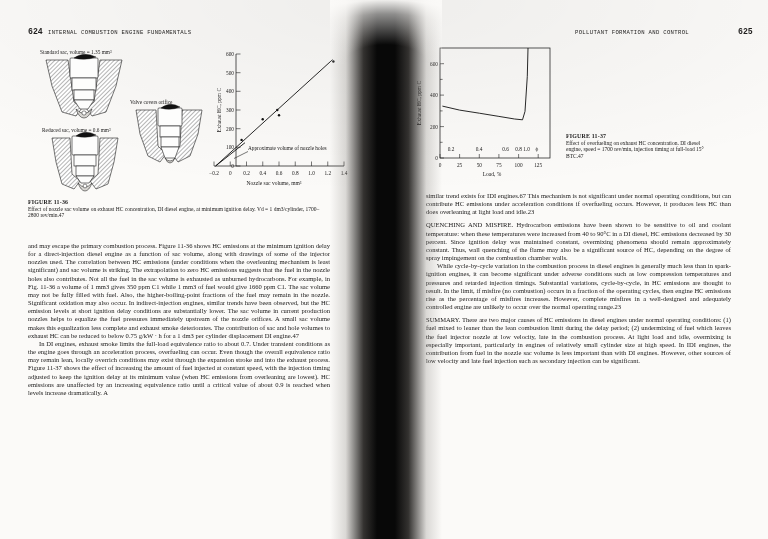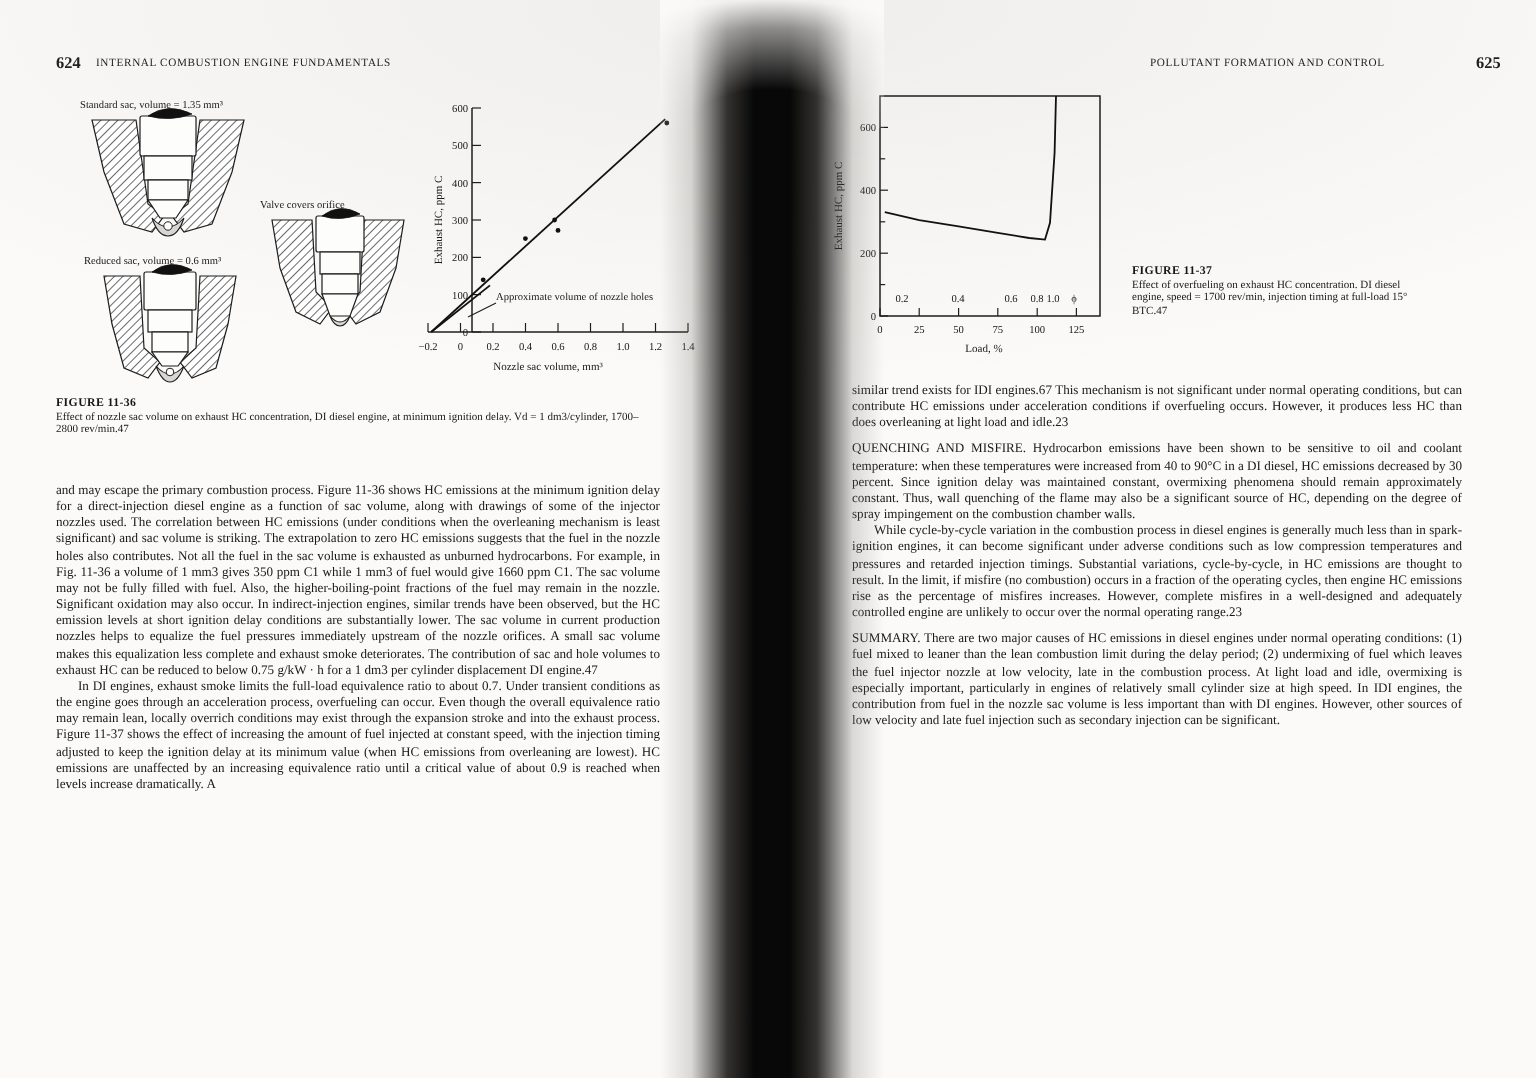--- a/index.html
+++ b/index.html
@@ -34,21 +34,21 @@
     position:absolute;left:330px;top:0;width:112px;height:64px;
     background:radial-gradient(ellipse 120% 100% at 50% 100%, rgba(255,255,255,0.0) 30%, rgba(251,250,248,0.55) 78%, rgba(251,250,248,0.95) 100%);
     pointer-events:none;
   }
   .page{position:absolute;top:0;bottom:0;}
   .page-left{left:0;width:350px;}
   .page-right{left:420px;width:348px;}
 
   .runhead{
     position:absolute;font-size:5.6px;letter-spacing:0.32px;
-    font-family:Liberation Serif, serif;
+    font-family:Liberation Mono, monospace;
     white-space:nowrap;color:#201f1e;
   }
   .folio{font-weight:bold;font-size:8.2px;letter-spacing:0;}
 
   
   .body-text{
     position:absolute;
     font-size:6.55px;line-height:8.15px;
     text-align:justify;
     color:#191818;

